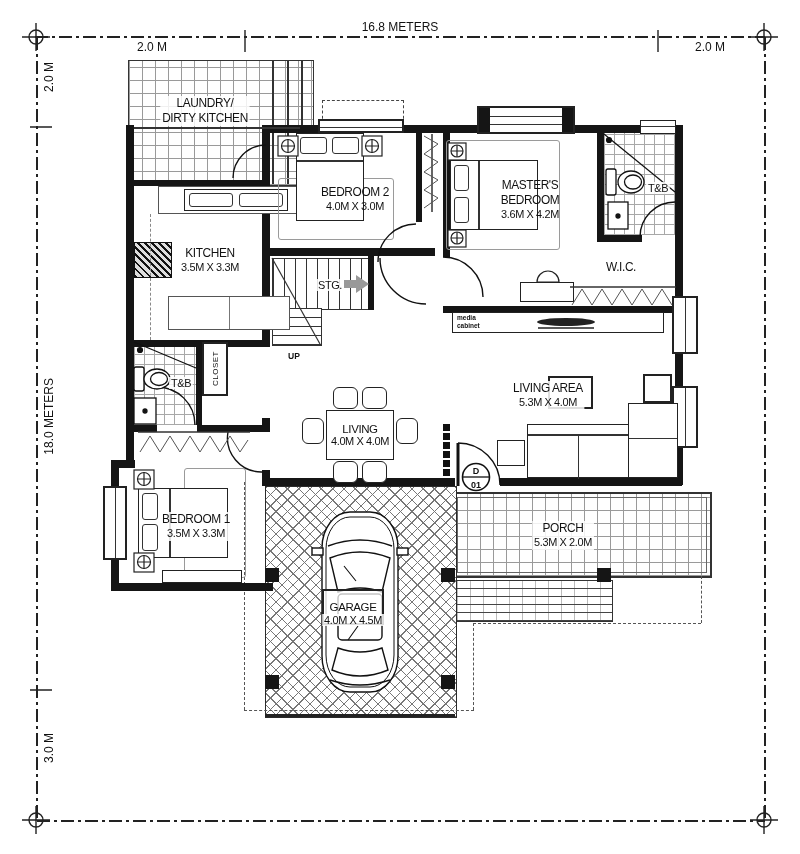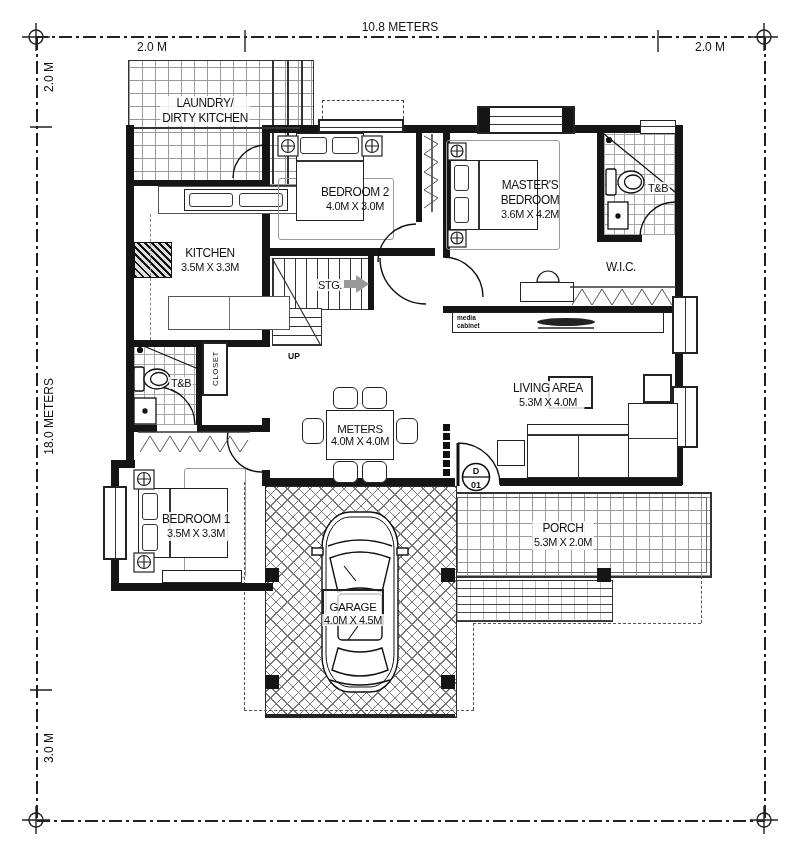--- a/index.html
+++ b/index.html
@@ -169,21 +169,21 @@
   </div>
   <div class="box" style="left:162px;top:570px;width:80px;height:13px;"></div>
 
   <div class="chair" style="left:333px;top:387px;width:25px;height:22px;"></div>
   <div class="chair" style="left:362px;top:387px;width:25px;height:22px;"></div>
   <div class="chair" style="left:333px;top:461px;width:25px;height:22px;"></div>
   <div class="chair" style="left:362px;top:461px;width:25px;height:22px;"></div>
   <div class="chair" style="left:302px;top:418px;width:22px;height:26px;"></div>
   <div class="chair" style="left:396px;top:418px;width:22px;height:26px;"></div>
   <div class="box" style="left:326px;top:410px;width:68px;height:50px;display:flex;flex-direction:column;align-items:center;justify-content:center;">
-    <span class="nm" style="font-size:11.5px;">METERS</span>
+    <span class="nm" style="font-size:11.5px;">LIVING</span>
     <span class="sz" style="font-size:11px;">4.0M X 4.0M</span>
   </div>
 
   <div class="box" style="left:497px;top:440px;width:28px;height:26px;"></div>
   <div class="box" style="left:527px;top:424px;width:102px;height:54px;">
     <div class="thin" style="left:0;top:9px;width:100%;height:1.5px;"></div>
     <div class="thin" style="left:50px;top:9px;width:1px;height:45px;"></div>
   </div>
   <div class="box" style="left:628px;top:403px;width:50px;height:75px;">
     <div class="thin" style="left:0;top:34px;width:100%;height:1px;"></div>
@@ -359,20 +359,20 @@
   <div class="lbl" style="left:563px;top:521px;">
     <div class="nm halo">PORCH</div>
     <div class="sz halo">5.3M X 2.0M</div>
   </div>
 
   <div class="dimh" style="left:35px;top:36px;width:730px;"></div>
   <div class="dimv" style="left:36px;top:37px;height:784px;"></div>
   <div class="dimh" style="left:37px;top:820px;width:728px;"></div>
   <div class="dimv" style="left:764px;top:37px;height:784px;"></div>
 
-  <div class="dimlbl" style="left:400px;top:20px;">10.8 METERS</div>
+  <div class="dimlbl" style="left:400px;top:20px;">16.8 METERS</div>
   <div class="dimlbl" style="left:152px;top:40px;">2.0 M</div>
   <div class="dimlbl" style="left:710px;top:40px;">2.0 M</div>
   <div class="dimvlbl" style="left:42px;top:62px;">2.0 M</div>
   <div class="dimvlbl" style="left:42px;top:378px;">18.0 METERS</div>
   <div class="dimvlbl" style="left:42px;top:733px;">3.0 M</div>
 
 </div>
 
 </body></html>

